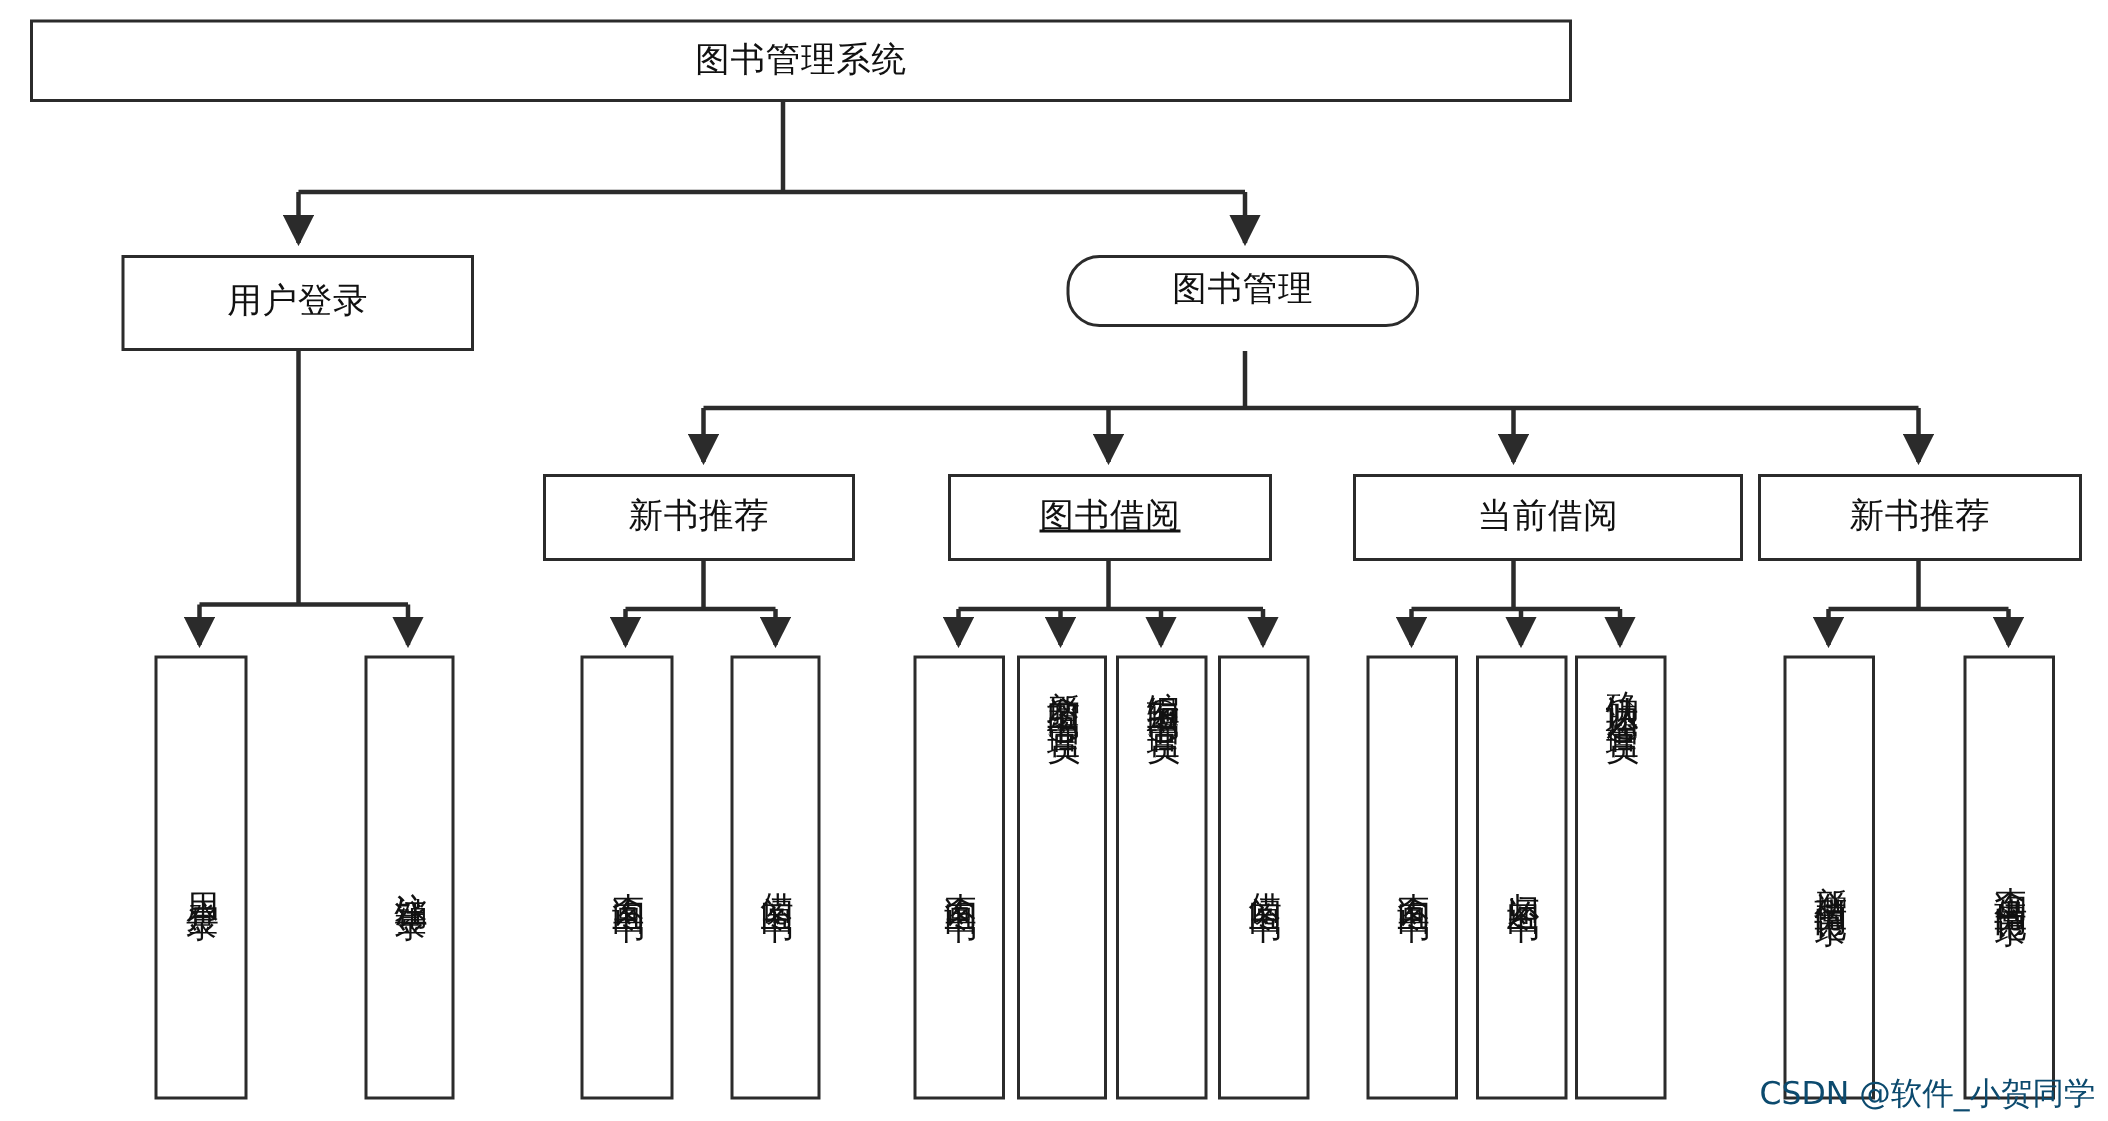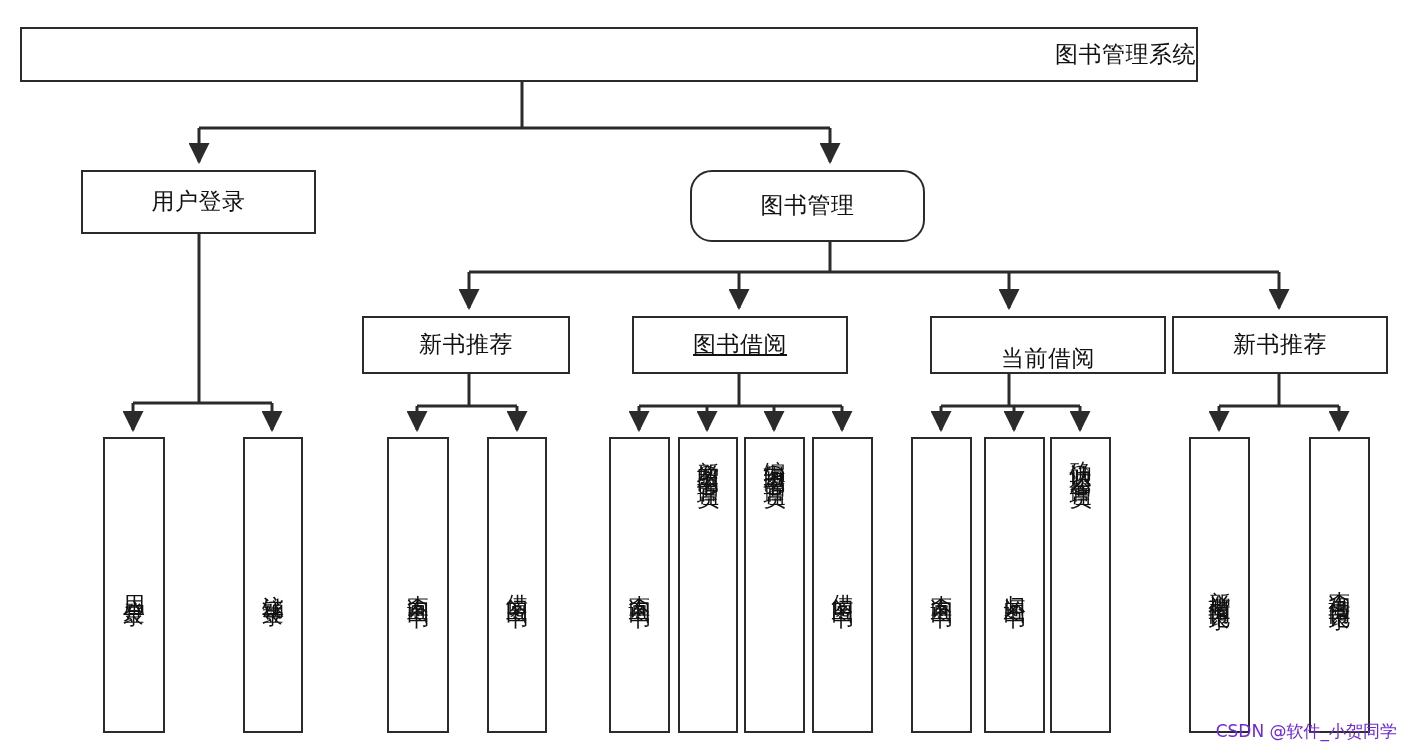--- a/index.html
+++ b/index.html
@@ -63,22 +63,22 @@
     white-space: nowrap;
   }
   .node.vert.mid {
     align-items: center;
     padding-top: 0;
   }
   #watermark {
     position: absolute;
     right: 8px;
     bottom: 4px;
-    font-size: 17px;
-    color: #6d28d9;
+    font-size: 21px;
+    color: #0c4a6e;
     z-index: 5;
     white-space: nowrap;
     font-family: "DejaVu Sans", "Liberation Sans", sans-serif;
   }
 </style>
 </head>
 <body>
 
 <div id="canvas">
 
@@ -125,38 +125,38 @@
       <path d="M 1014 406 L 1014 430" marker-end="url(#arrow)"></path>
       <path d="M 1080 406 L 1080 430" marker-end="url(#arrow)"></path>
 
       <path d="M 1279 374 L 1279 406"></path>
       <path d="M 1219 406 L 1339 406"></path>
       <path d="M 1219 406 L 1219 430" marker-end="url(#arrow)"></path>
       <path d="M 1339 406 L 1339 430" marker-end="url(#arrow)"></path>
     </g>
   </svg>
 
-  <div class="node horiz" style="left: 20px; top: 27px; width: 1178px; height: 55px; justify-content: flex-end;">
+  <div class="node horiz" style="left: 20px; top: 13px; width: 1028px; height: 55px;">
     <span class="label">图书管理系统</span>
   </div>
 
   <div class="node horiz" style="left: 81px; top: 170px; width: 235px; height: 64px;">
     <span class="label">用户登录</span>
   </div>
-  <div class="node horiz" style="left: 690px; top: 170px; width: 235px; height: 72px; border-radius: 22px;">
+  <div class="node horiz" style="left: 711px; top: 170px; width: 235px; height: 48px; border-radius: 22px;">
     <span class="label">图书管理</span>
   </div>
 
   <div class="node horiz" style="left: 362px; top: 316px; width: 208px; height: 58px;">
     <span class="label">新书推荐</span>
   </div>
   <div class="node horiz" style="left: 632px; top: 316px; width: 216px; height: 58px; text-decoration: underline;">
     <span class="label">图书借阅</span>
   </div>
-  <div class="node horiz" style="left: 930px; top: 316px; width: 236px; height: 58px; align-items: flex-end;">
+  <div class="node horiz" style="left: 902px; top: 316px; width: 260px; height: 58px;">
     <span class="label">当前借阅</span>
   </div>
   <div class="node horiz" style="left: 1172px; top: 316px; width: 216px; height: 58px;">
     <span class="label">新书推荐</span>
   </div>
 
   <div class="node vert mid" style="left: 103px; top: 437px; width: 62px; height: 296px;">
     <span class="label">用户登录</span>
   </div>
   <div class="node vert mid" style="left: 243px; top: 437px; width: 60px; height: 296px;">

